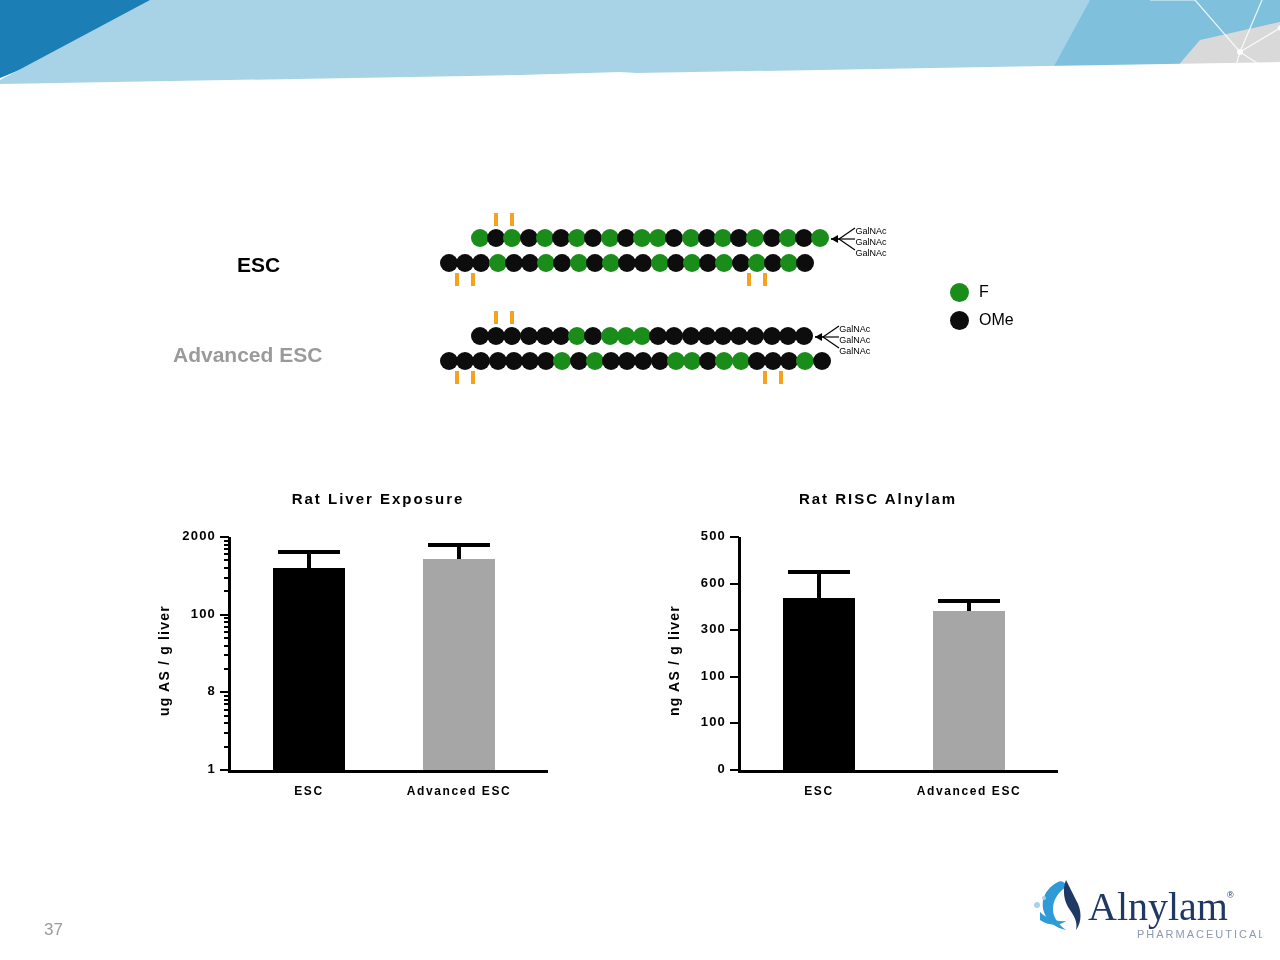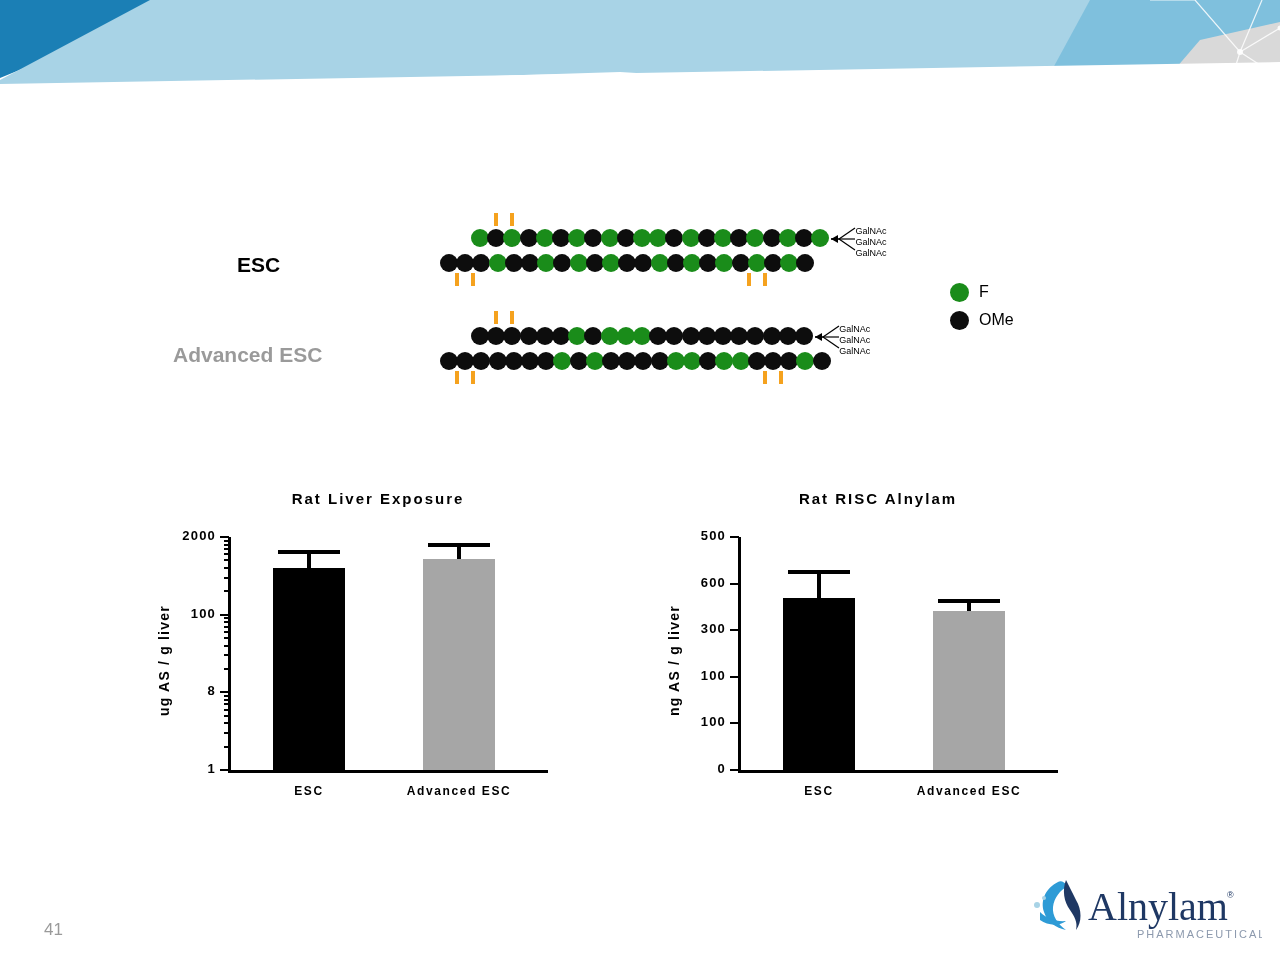--- a/index.html
+++ b/index.html
@@ -325,21 +325,21 @@
       <div class="bar dark" style="left: 133px; top: 107.58px; width: 72px; height: 172.42px;"></div>
       <div class="err-stem" style="left: 167px; top: 81.95px; height: 25.63px;"></div>
       <div class="err-cap" style="left: 138px; top: 79.95px; width: 62px;"></div>
       <div class="xtick" style="left: 79px; top: 294px; width: 180px;">ESC</div>
       <div class="bar light" style="left: 283px; top: 120.628px; width: 72px; height: 159.372px;"></div>
       <div class="err-stem" style="left: 317px; top: 111.308px; height: 9.32px;"></div>
       <div class="err-cap" style="left: 288px; top: 109.308px; width: 62px;"></div>
       <div class="xtick" style="left: 229px; top: 294px; width: 180px;">Advanced ESC</div>
     </div>
 
-  <div class="slide-number">41</div>
+  <div class="slide-number">37</div>
 
   <svg class="logo" viewBox="0 0 240 76">
     <g>
       <path d="M36,10 C24,16 18,28 22,40 C25,50 34,56 44,58 C36,52 30,44 31,35 C32,26 38,18 46,14 C42,10 39,8 36,10 Z" fill="#2e9bd6"></path>
       <path d="M44,8 C40,18 42,30 48,38 C52,44 56,50 54,58 C60,50 60,38 54,28 C50,20 47,14 44,8 Z" fill="#1f3864"></path>
       <path d="M18,40 C24,46 34,50 44,49 C38,54 26,54 18,48 Z" fill="#2e9bd6"></path>
       <circle cx="15" cy="33" r="3" fill="#a8d3e6"></circle>
       <circle cx="22" cy="26" r="2" fill="#a8d3e6"></circle>
     </g>
     <text x="66" y="48" font-family="'Liberation Serif', serif" font-size="40" fill="#1f3864">Alnylam</text>

